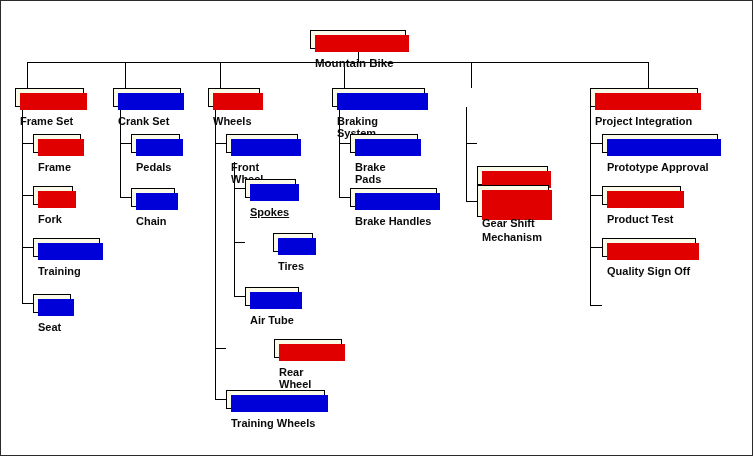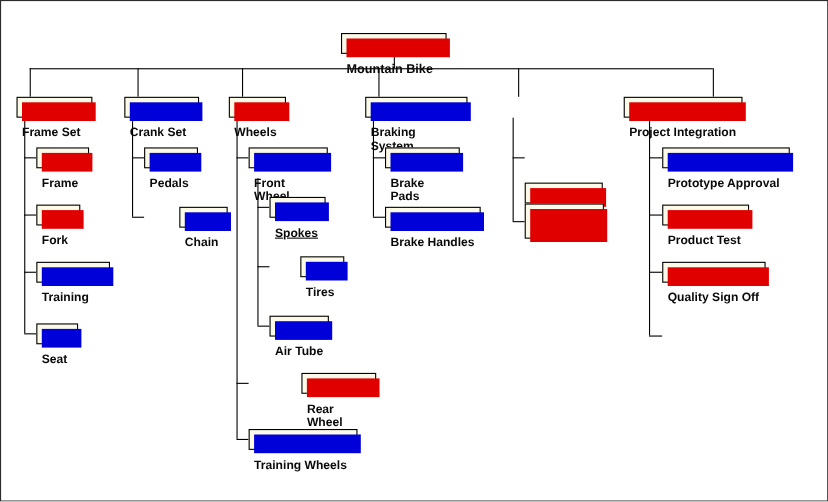--- a/index.html
+++ b/index.html
@@ -130,21 +130,21 @@
     <span class="shadow"></span>
     <span>Wheels</span>
   </div>
 
   <div class="node blue" style="left:331px; top:87px; width:93px; height:19px;">
     <span class="shadow"></span>
     <span>Braking System</span>
   </div>
 
 
-  <div class="node red" style="left:566px; top:87px; width:108px; height:19px;">
+  <div class="node red" style="left:589px; top:87px; width:108px; height:19px;">
     <span class="shadow"></span>
     <span>Project Integration</span>
   </div>
 
   <div class="node red" style="left:32px; top:133px; width:48px; height:19px;">
     <span class="shadow"></span>
     <span>Frame</span>
   </div>
 
   <div class="node red" style="left:32px; top:185px; width:40px; height:19px;">
@@ -160,21 +160,21 @@
   <div class="node blue" style="left:32px; top:293px; width:38px; height:19px;">
     <span class="shadow"></span>
     <span>Seat</span>
   </div>
 
   <div class="node blue" style="left:130px; top:133px; width:49px; height:19px;">
     <span class="shadow"></span>
     <span>Pedals</span>
   </div>
 
-  <div class="node blue" style="left:130px; top:187px; width:44px; height:19px;margin-left:32px;">
+  <div class="node blue" style="left:130px; top:187px; width:44px; height:19px;">
     <span class="shadow"></span>
     <span>Chain</span>
   </div>
 
   <div class="node blue" style="left:225px; top:133px; width:72px; height:19px;">
     <span class="shadow"></span>
     <span>Front Wheel</span>
   </div>
 
   <div class="node blue" style="left:244px; top:178px; width:51px; height:19px;text-decoration:underline;">
@@ -212,20 +212,22 @@
     <span>Brake Handles</span>
   </div>
 
   <div class="node red" style="left:476px; top:133px; width:71px; height:19px;margin-top:32px;">
     <span class="shadow"></span>
     <span>Gear Cables</span>
   </div>
 
   <div class="node red two-line" style="left:476px; top:184px; width:72px; height:32px;">
     <span class="shadow"></span>
+    <span>Gear Shift
+Mechanism</span>
   </div>
 
   <div class="node blue" style="left:601px; top:133px; width:116px; height:19px;">
     <span class="shadow"></span>
     <span>Prototype Approval</span>
   </div>
 
   <div class="node red" style="left:601px; top:185px; width:79px; height:19px;">
     <span class="shadow"></span>
     <span>Product Test</span>

